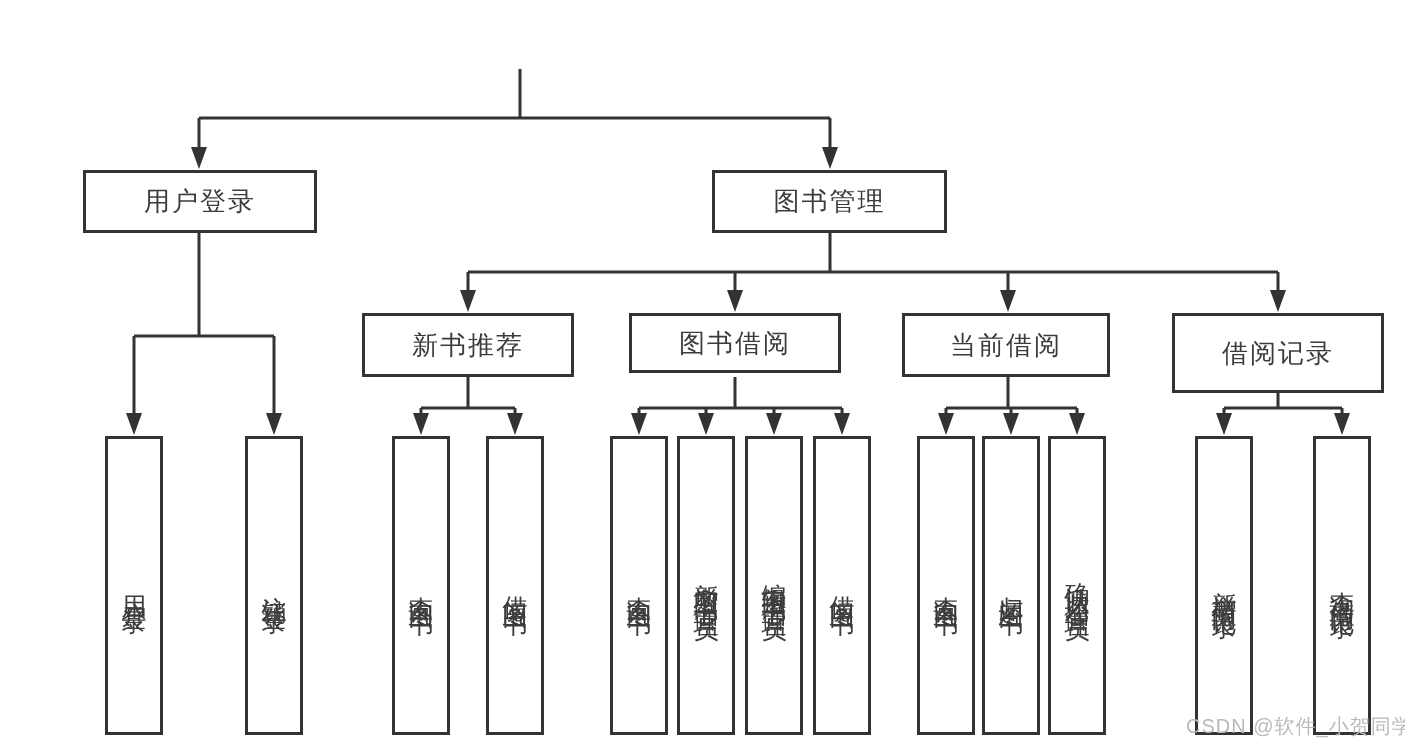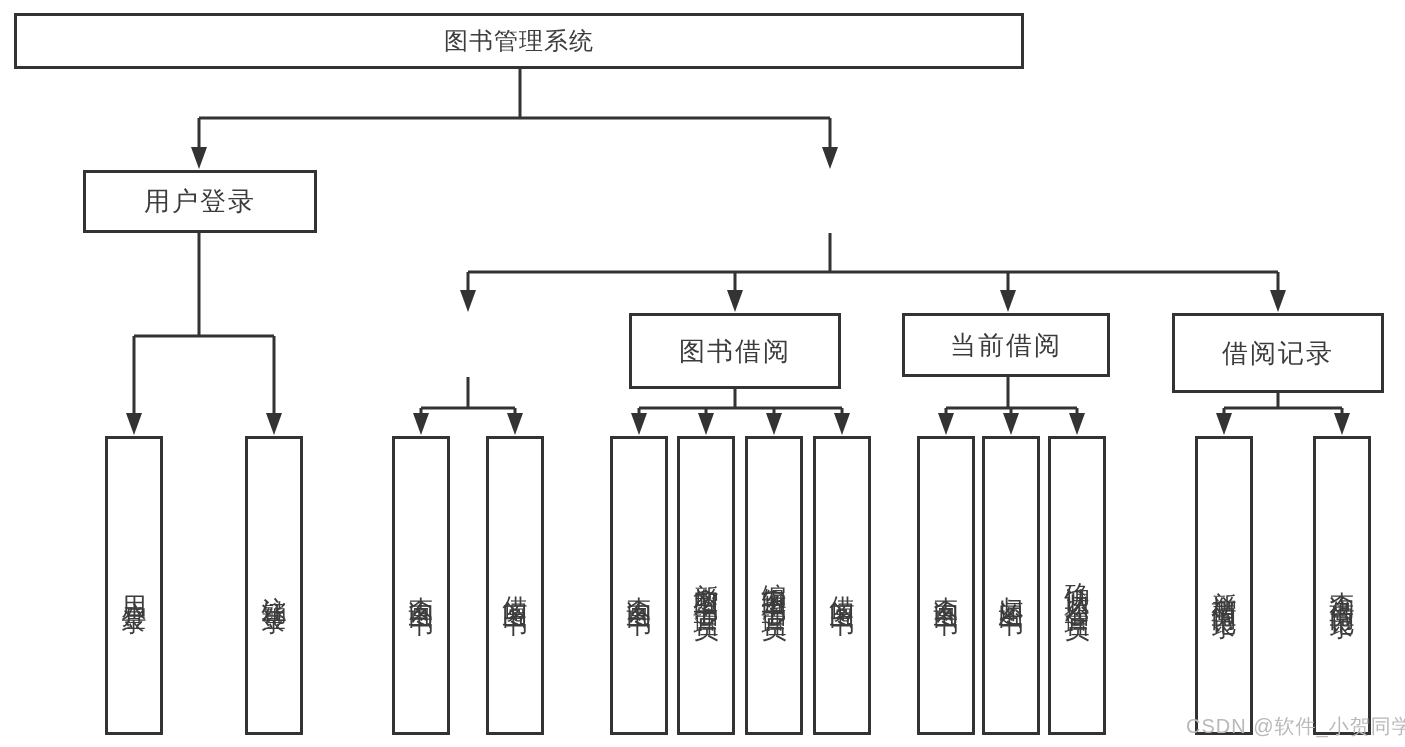--- a/index.html
+++ b/index.html
@@ -89,29 +89,32 @@
       <polygon class="arrowhead" points="774,435 766,413 782,413"></polygon>
       <polygon class="arrowhead" points="842,435 834,413 850,413"></polygon>
       <polygon class="arrowhead" points="946,435 938,413 954,413"></polygon>
       <polygon class="arrowhead" points="1011,435 1003,413 1019,413"></polygon>
       <polygon class="arrowhead" points="1077,435 1069,413 1085,413"></polygon>
       <polygon class="arrowhead" points="1224,435 1216,413 1232,413"></polygon>
       <polygon class="arrowhead" points="1342,435 1334,413 1350,413"></polygon>
     </g>
   </svg>
 
-  <div class="box" style="left:14px;top:13px;width:1010px;height:56px">
-    <span class="h-label root-label">图书管理系统</span>
-  </div>
 
   <div class="box" style="left:83px;top:170px;width:234px;height:63px">
     <span class="h-label">用户登录</span>
   </div>
+  <div class="box" style="left:712px;top:170px;width:235px;height:63px">
+    <span class="h-label">图书管理</span>
+  </div>
 
-  <div class="box" style="left:629px;top:313px;width:212px;height:76px">
+  <div class="box" style="left:362px;top:313px;width:212px;height:64px">
+    <span class="h-label">新书推荐</span>
+  </div>
+  <div class="box" style="left:629px;top:313px;width:212px;height:60px">
     <span class="h-label">图书借阅</span>
   </div>
   <div class="box" style="left:902px;top:313px;width:208px;height:64px">
     <span class="h-label">当前借阅</span>
   </div>
   <div class="box" style="left:1172px;top:313px;width:212px;height:80px">
     <span class="h-label">借阅记录</span>
   </div>
 
   <div class="box" style="left:105px;top:436px;width:58px;height:299px">

